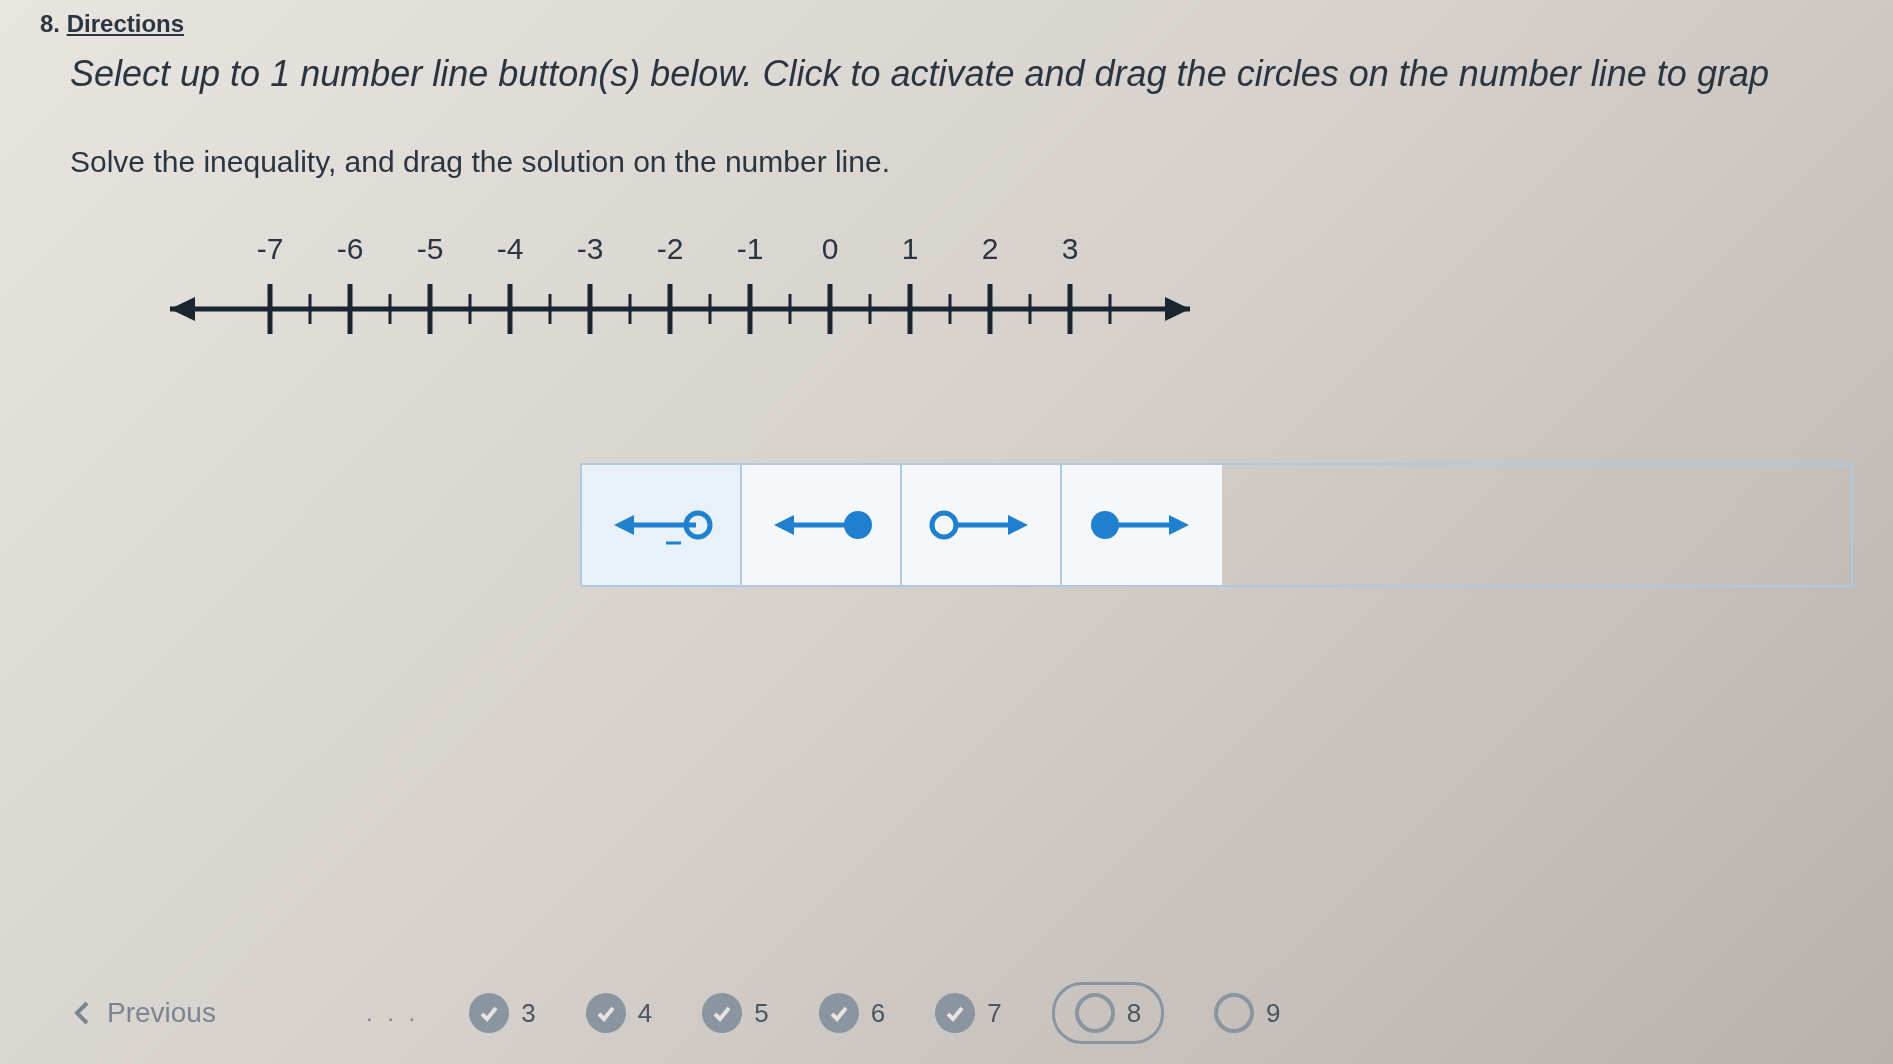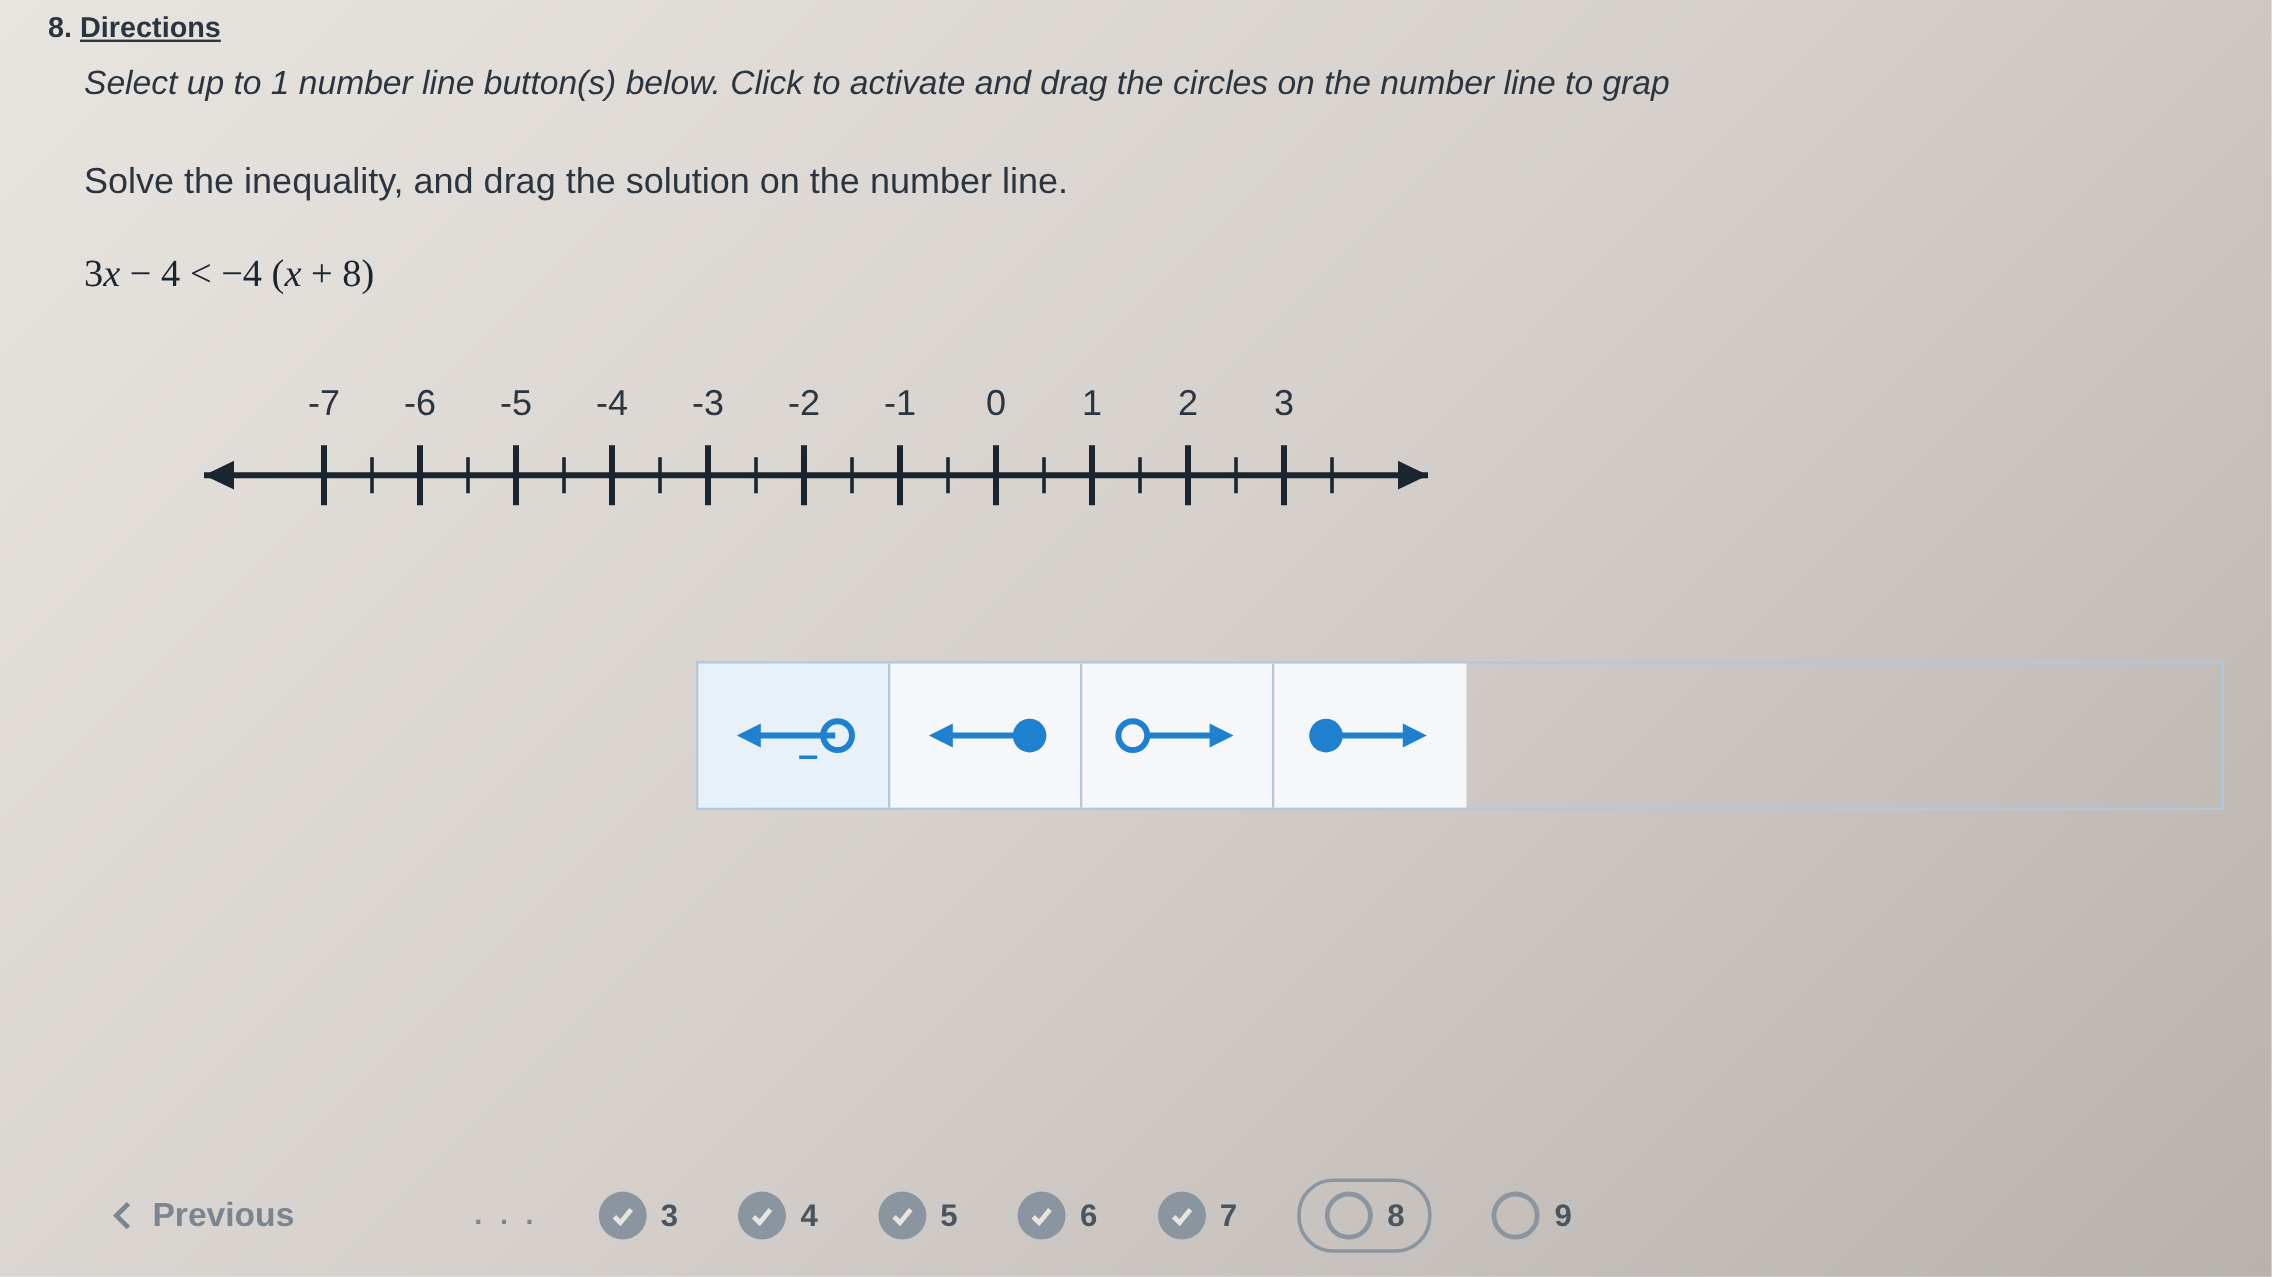--- a/index.html
+++ b/index.html
@@ -26,21 +26,21 @@
     }
     .question-number {
       font-weight: bold;
     }
     .directions-link {
       text-decoration: underline;
       font-weight: bold;
     }
     .directions-text {
       font-style: italic;
-      font-size: 28px;
+      font-size: 36px;
       color: #2a3540;
       margin-left: 30px;
       margin-bottom: 50px;
     }
     .problem-text {
       font-size: 30px;
       color: #2a3540;
       margin-left: 30px;
       margin-bottom: 40px;
     }
@@ -77,22 +77,21 @@
     .tool-button.selected {
       background: #e8f0f8;
     }
     .footer {
       position: absolute;
       bottom: 20px;
       left: 0;
       right: 0;
       display: flex;
       align-items: center;
-      padding: 0 92px;
-      font-weight: bold;
+      padding: 0 72px;
     }
     .previous-btn {
       display: flex;
       align-items: center;
       color: #7a8590;
       font-size: 28px;
       cursor: pointer;
     }
     .previous-btn svg {
       margin-right: 15px;
@@ -150,23 +149,20 @@
 <div class="content">
   <div class="question-header">
     <span class="question-number">8.</span>
     <span class="directions-link">Directions</span>
   </div>
 
   <div class="directions-text">Select up to 1 number line button(s) below. Click to activate and drag the circles on the number line to grap</div>
 
   <div class="problem-text">Solve the inequality, and drag the solution on the number line.</div>
 
-  <div class="equation">
-    <span>3</span><span class="italic-var">x</span><span> − 4</span><span> &lt; </span><span>−4 (</span><span class="italic-var">x</span><span> + 8)</span>
-  </div>
 
   <div class="number-line-container">
     <svg width="1200" height="160" viewBox="0 0 1200 160">
 
       <text x="130" y="40" font-size="30" fill="#2a3540" text-anchor="middle">-7</text>
       <text x="210" y="40" font-size="30" fill="#2a3540" text-anchor="middle">-6</text>
       <text x="290" y="40" font-size="30" fill="#2a3540" text-anchor="middle">-5</text>
       <text x="370" y="40" font-size="30" fill="#2a3540" text-anchor="middle">-4</text>
       <text x="450" y="40" font-size="30" fill="#2a3540" text-anchor="middle">-3</text>
       <text x="530" y="40" font-size="30" fill="#2a3540" text-anchor="middle">-2</text>

